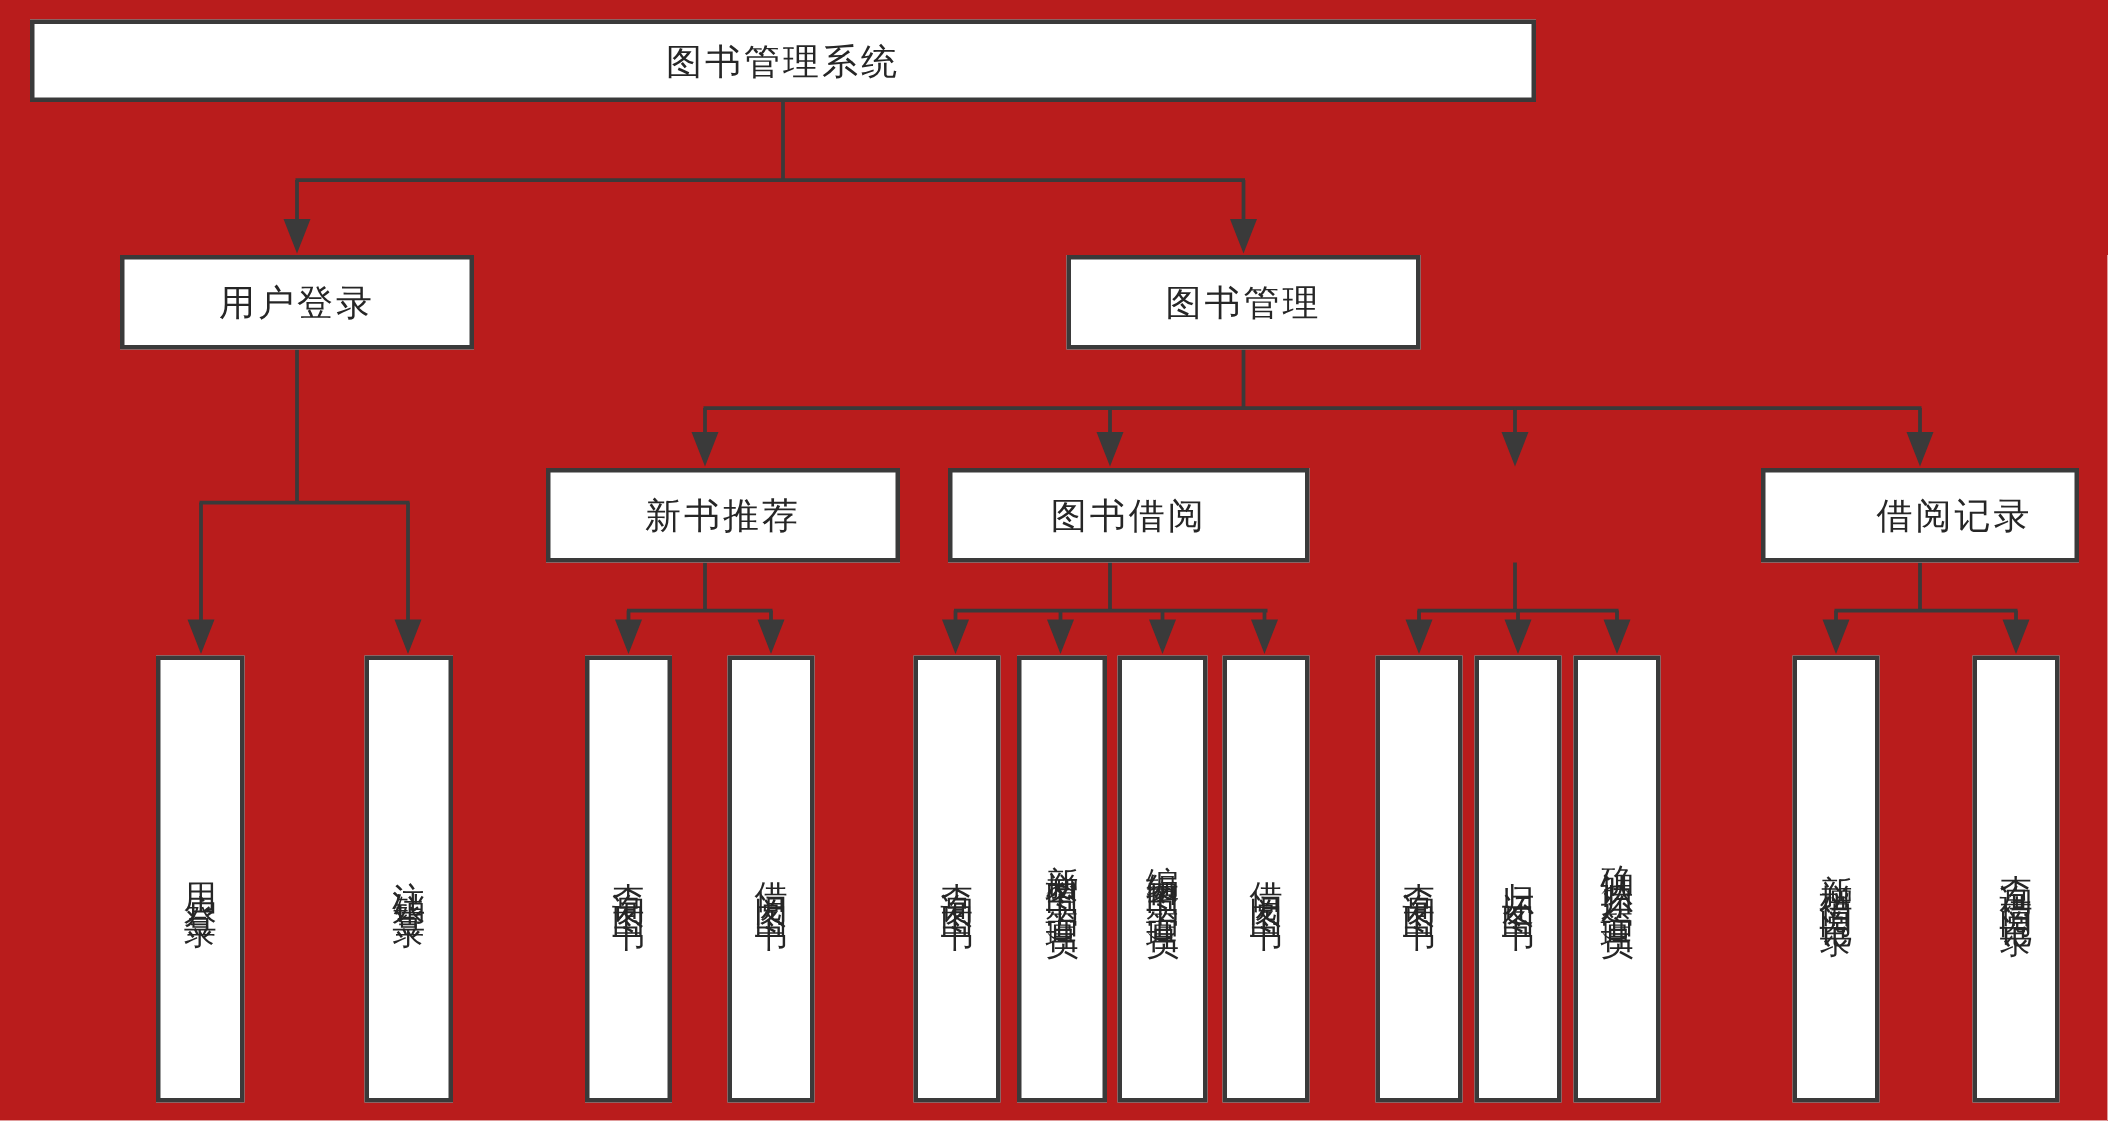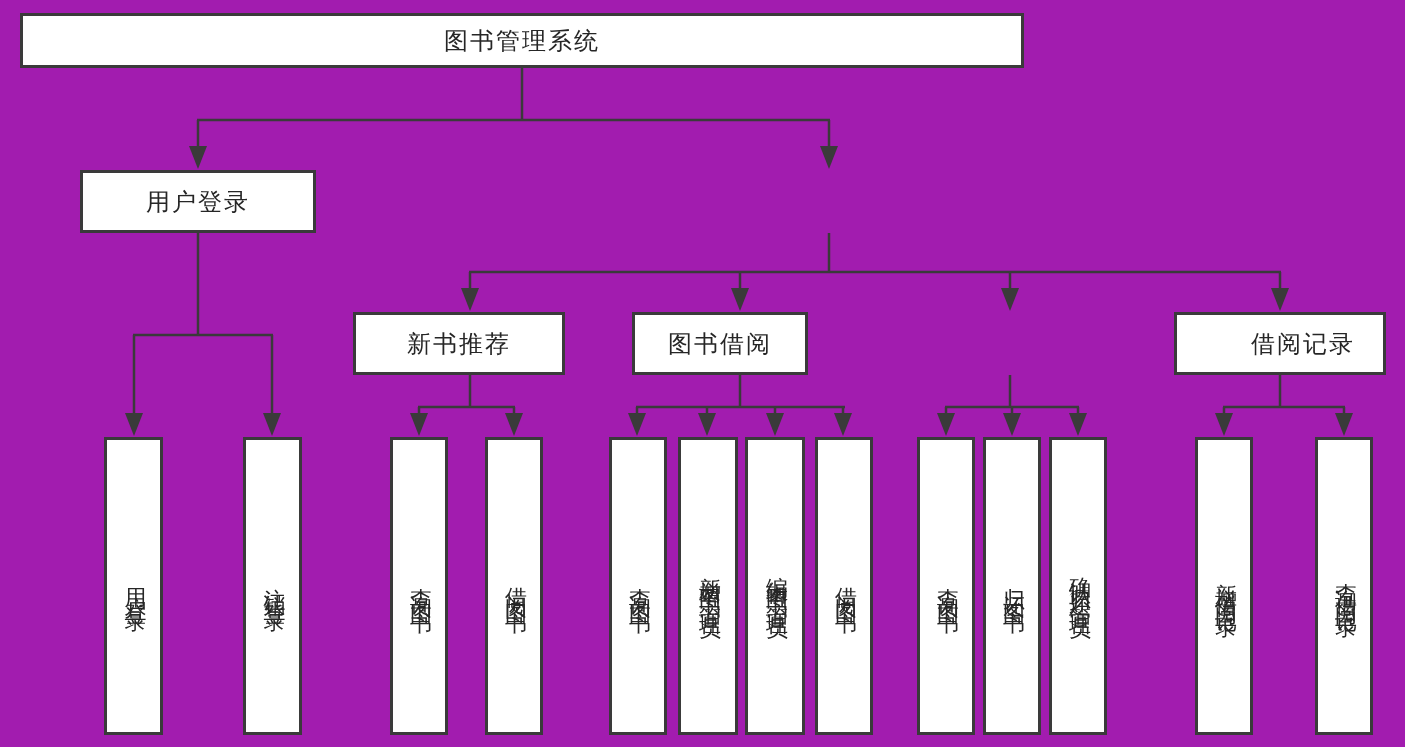--- a/index.html
+++ b/index.html
@@ -1,18 +1,18 @@
 <!DOCTYPE html>
 <html><head>
 <meta charset="utf-8">
 <style>
   html,body{margin:0;padding:0;background:#ffffff;width:1405px;height:747px;overflow:hidden;}
   .canvas{
-    position:relative;width:1405px;height:747px;background:#a21caf;
-    font-family:Liberation Mono, monospace;
+    position:relative;width:1405px;height:747px;background:#b91c1c;
+    font-family:Liberation Sans, sans-serif;
     text-align:right;
   }
   svg.connectors{position:absolute;left:0;top:0;z-index:0;}
   .hbox{
     position:absolute;box-sizing:border-box;border:3px solid #3a3a3a;background:#ffffff;
     display:flex;align-items:center;justify-content:center;
     font-size:24px;color:#262626;letter-spacing:2px;z-index:1;white-space:nowrap;
   }
   .vbox{
     position:absolute;box-sizing:border-box;border:3px solid #3a3a3a;background:#ffffff;
@@ -106,23 +106,24 @@
           <path d="M1215 413 L1233 413 L1224 436 Z" stroke="none"></path>
         <path d="M1344 407 V418" fill="none"></path>
           <path d="M1335 413 L1353 413 L1344 436 Z" stroke="none"></path>
       </g>
     </g>
   </svg>
 
   <div class="hbox" style="left:20px;top:13px;width:1004px;height:55px;">图书管理系统</div>
 
   <div class="hbox" style="left:80px;top:170px;width:236px;height:63px;">用户登录</div>
+  <div class="hbox" style="left:711px;top:170px;width:236px;height:63px;">图书管理</div>
 
-  <div class="hbox" style="left:353px;top:312px;width:212px;height:63px;">新书推荐</div>
-  <div class="hbox" style="left:632px;top:312px;width:176px;height:63px;">图书借阅</div>
+  <div class="hbox" style="left:364px;top:312px;width:236px;height:63px;">新书推荐</div>
+  <div class="hbox" style="left:632px;top:312px;width:241px;height:63px;">图书借阅</div>
   <div class="hbox" style="left:1174px;top:312px;width:212px;height:63px;padding-left:46px;">借阅记录</div>
 
   <div class="vbox" style="left:104px;width:59px;">用户登录</div>
   <div class="vbox" style="left:243px;width:59px;">注销登录</div>
 
   <div class="vbox" style="left:390px;width:58px;">查询图书</div>
   <div class="vbox" style="left:485px;width:58px;">借阅图书</div>
 
   <div class="vbox" style="left:609px;width:58px;">查询图书</div>
   <div class="vbox" style="left:678px;width:60px;letter-spacing:6px;">新增图书（管理员）</div>

